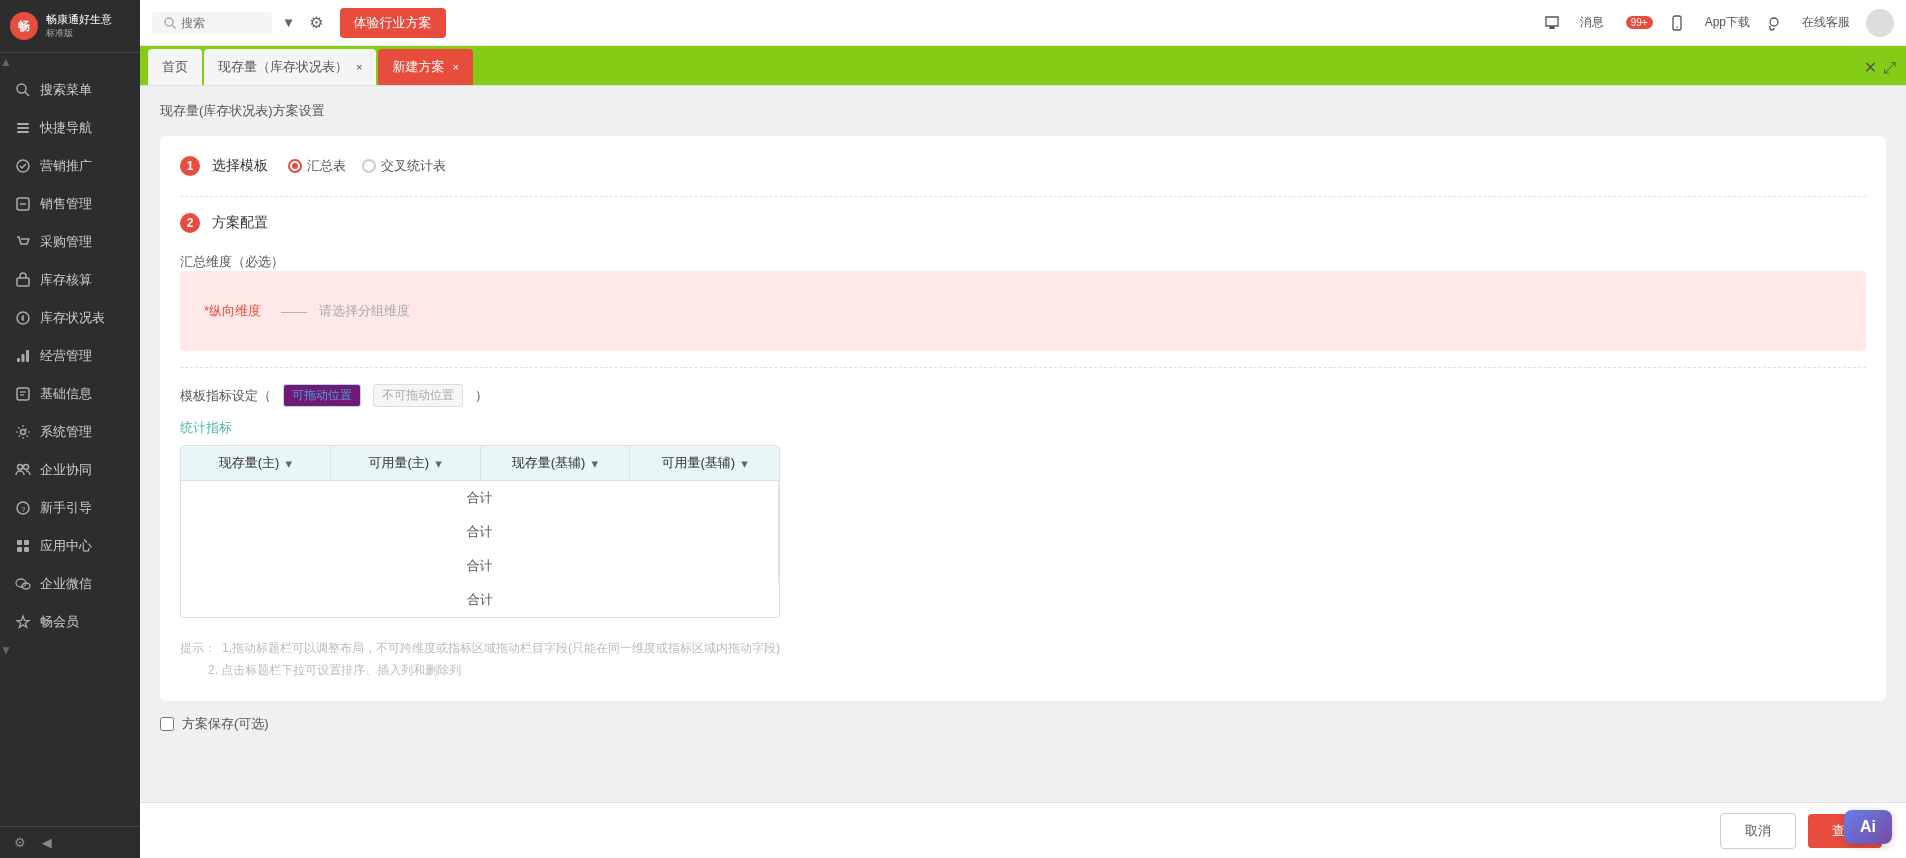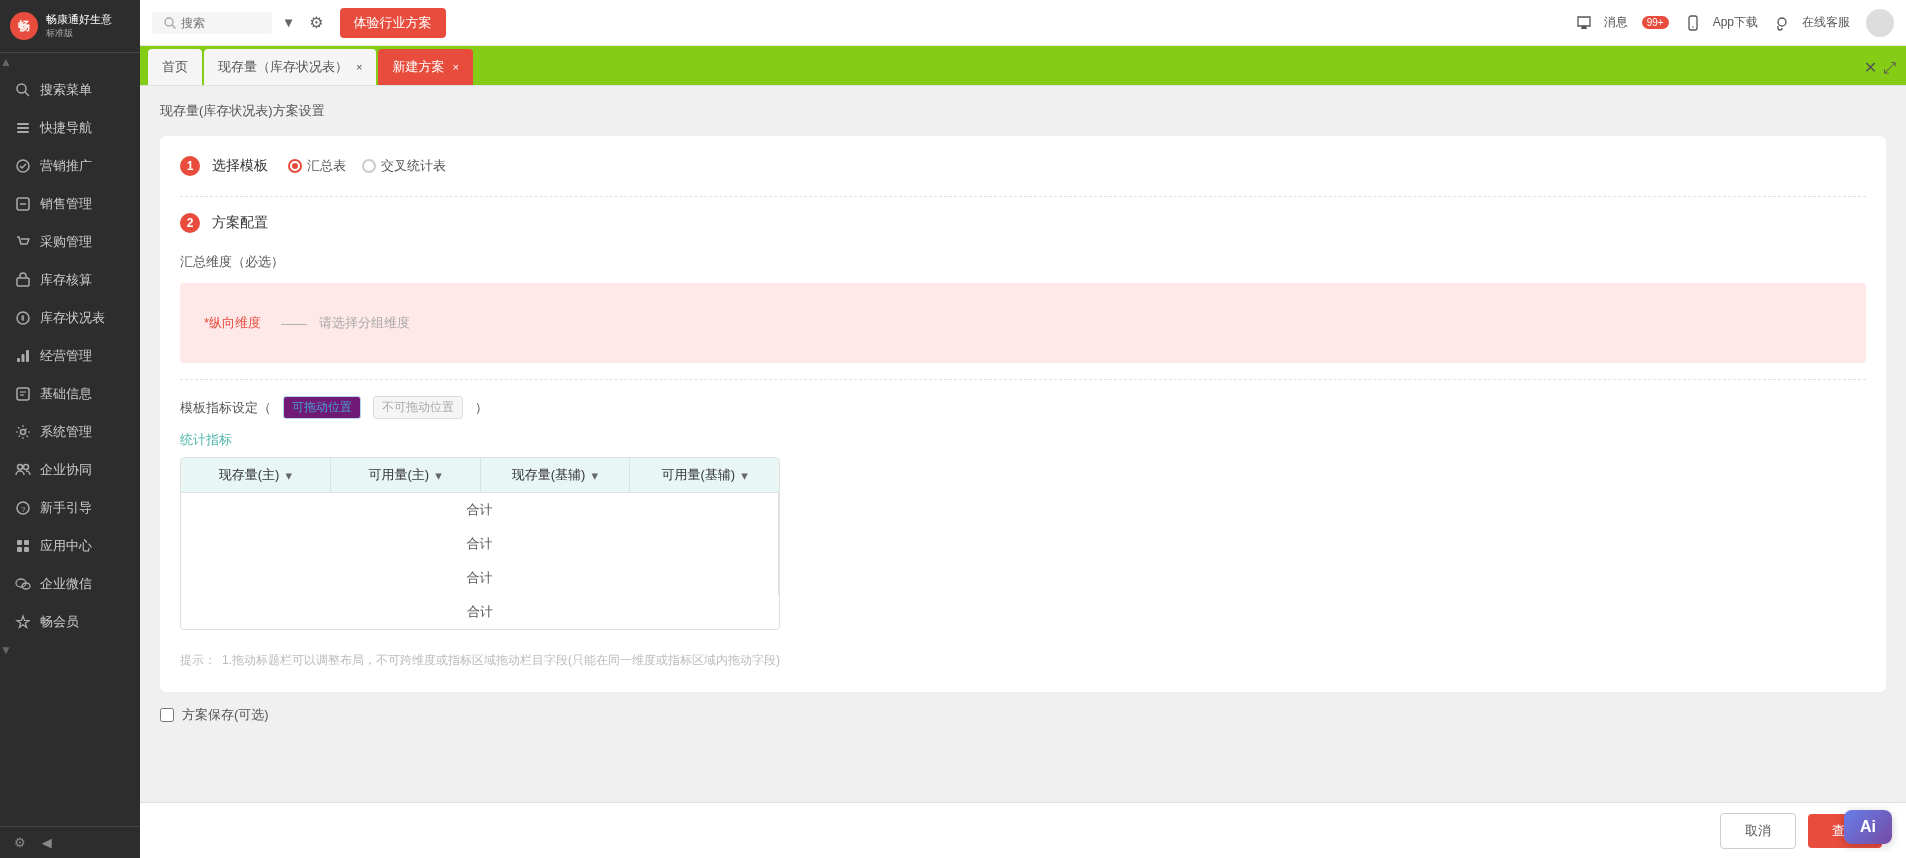--- a/index.html
+++ b/index.html
@@ -99,21 +99,21 @@
       background: #e74c3c; color: #fff;
       border: none; border-radius: 4px;
       padding: 6px 14px; cursor: pointer; font-size: 13px;
       margin-left: 4px;
     }
     .topbar-spacer { flex: 1; }
     .topbar-right {
       display: flex; align-items: center; gap: 16px;
     }
     .topbar-right-item {
-      display: flex; align-items: center; gap: 12px;
+      display: flex; align-items: center; gap: 20px;
       font-size: 12px; color: #555; cursor: pointer;
     }
     .topbar-badge {
       background: #e74c3c; color: #fff;
       border-radius: 10px; padding: 1px 5px;
       font-size: 10px; margin-left: 2px;
     }
     .topbar-avatar {
       width: 28px; height: 28px;
       background: #ddd; border-radius: 50%;
@@ -199,21 +199,21 @@
     .radio-dot.selected { border-color: #e74c3c; }
     .radio-dot.selected::after {
       content: ''; width: 6px; height: 6px;
       background: #e74c3c; border-radius: 50%;
     }
     .radio-text { font-size: 13px; color: #555; }
 
     .divider { border: none; border-top: 1px dashed #e0e0e0; margin: 16px 0; }
 
     
-    .section-title { font-size: 13px; color: #555; margin-bottom: 12px; }
+    .section-title { font-size: 13px; color: #555; }
 
     
     .dimension-area {
       background: #ffe8e8;
       border-radius: 4px;
       padding: 7px 24px;
       margin-bottom: 16px;
       min-height: 80px;
       display: flex;
       align-items: center;
@@ -631,20 +631,23 @@
           <div class="stat-cell">合计</div>
           <div class="stat-cell">合计</div>
         </div>
       </div>
 
       <div class="tips-area">
         <div class="tip-line">
           <span>提示：</span>
           <span>1.拖动标题栏可以调整布局，不可跨维度或指标区域拖动栏目字段(只能在同一维度或指标区域内拖动字段)</span>
         </div>
+        <div class="tip-line">
+          <span style="margin-left:28px;">2. 点击标题栏下拉可设置排序、插入列和删除列</span>
+        </div>
       </div>
     </div>
 
     <div class="save-row">
       <input type="checkbox" class="save-checkbox" style="">
       <span class="save-label">方案保存(可选)</span>
     </div>
   </div>
 
   <div class="action-bar">

